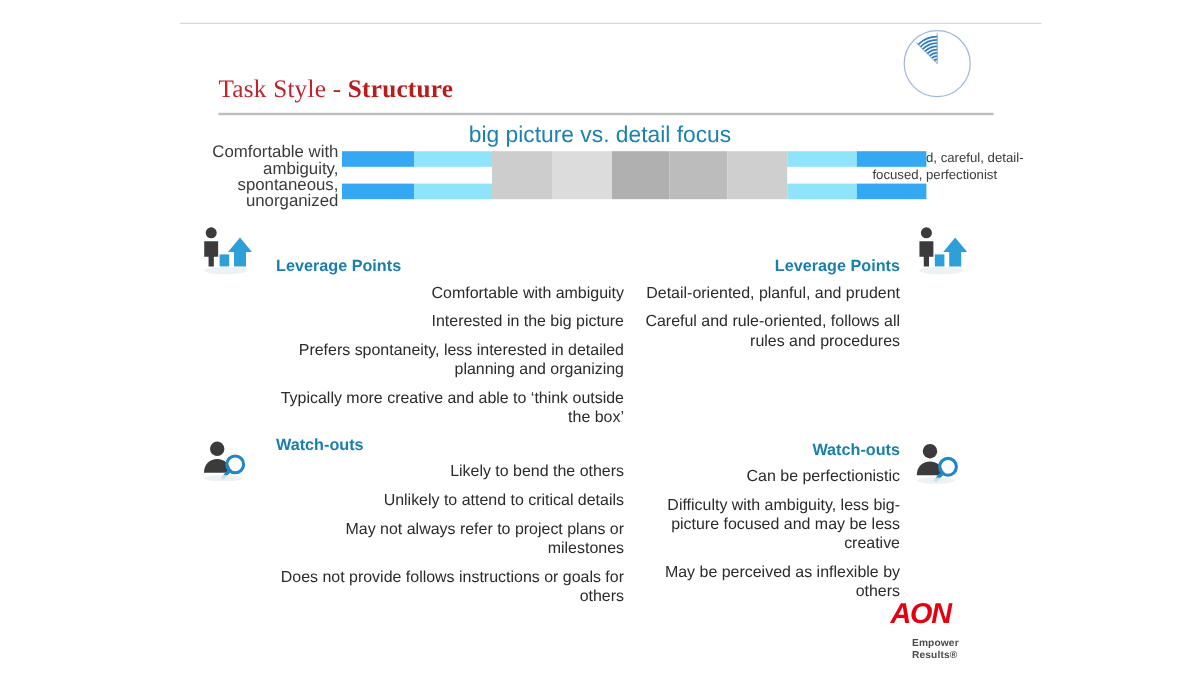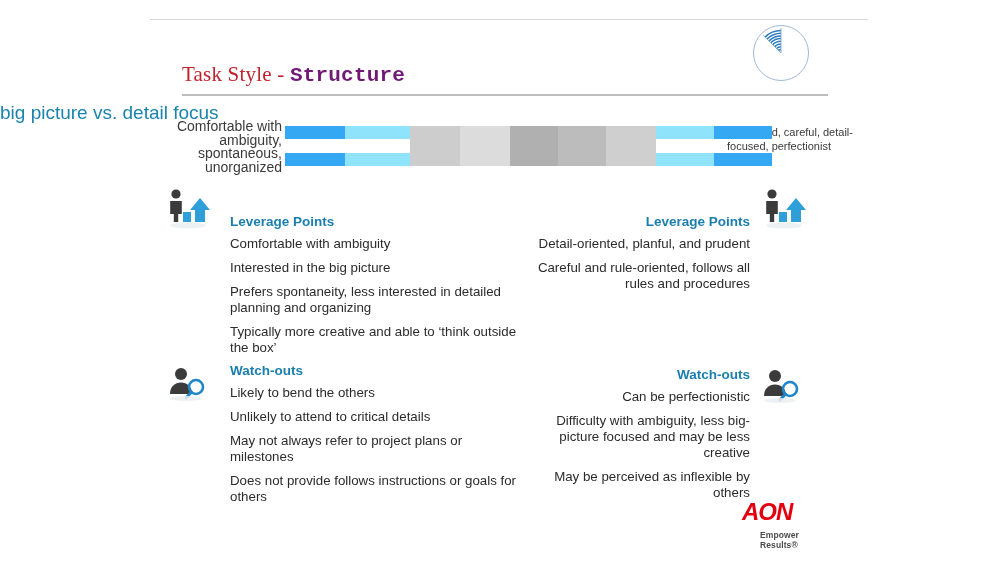--- a/index.html
+++ b/index.html
@@ -22,30 +22,30 @@
   .fan-logo{
     position:absolute;left:752px;top:24px;width:58px;height:58px;
   }
 
   
   .title{
     position:absolute;left:182px;top:62px;
     font-family:"Liberation Serif", serif;
     font-size:21px;color:#c0232c;letter-spacing:.2px;white-space:nowrap;
   }
-  .title .strong{font-weight:bold;color:#701a75;font-family:Liberation Mono, monospace;}
+  .title .strong{font-weight:bold;color:#b91c1c;}
 
   .title-rule{
     position:absolute;left:182px;top:94px;width:646px;height:2px;
     background:#bdbdbd;
   }
 
   
   .scale-heading{
-    position:absolute;left:0;top:102px;width:1000px;text-align:left;
+    position:absolute;left:0;top:102px;width:1000px;text-align:center;
     font-size:19px;color:#1b83ad;
   }
 
   
   .continuum{position:absolute;left:285px;top:126px;width:440px;height:40px;}
   .seg{position:absolute;}
 
   .label-left{
     position:absolute;left:150px;top:120px;width:132px;
     text-align:right;font-size:14px;line-height:13.5px;color:#3a3a3a;
@@ -53,21 +53,21 @@
   .label-right{
     position:absolute;left:727px;top:126px;width:150px;
     text-align:left;font-size:11px;line-height:13.5px;color:#3a3a3a;
   }
 
   
   .blk{position:absolute;margin-top:19px;}
   .blk-head{
     font-size:13.5px;font-weight:bold;color:#1b7fad;margin-bottom:7px;
   }
-  .blk p{margin:0 0 8px 0;font-size:13.3px;line-height:16px;color:#2b2b2b;}
+  .blk p{margin:0 0 8px 0;font-size:13.3px;line-height:16px;color:#2b2b2b;text-align:right;}
   .blk p:last-child{margin-bottom:0;}
 
   .lp-left{left:230px;top:195px;width:290px;text-align:left;}
   .lp-right{left:520px;top:195px;width:230px;text-align:right;}
   .wo-left{left:230px;top:344px;width:290px;text-align:left;}
   .wo-right{left:520px;top:348px;width:230px;text-align:right;}
 
   
   .icon{position:absolute;}
   .icon-lp-left{left:166px;top:188px;width:48px;height:44px;}

